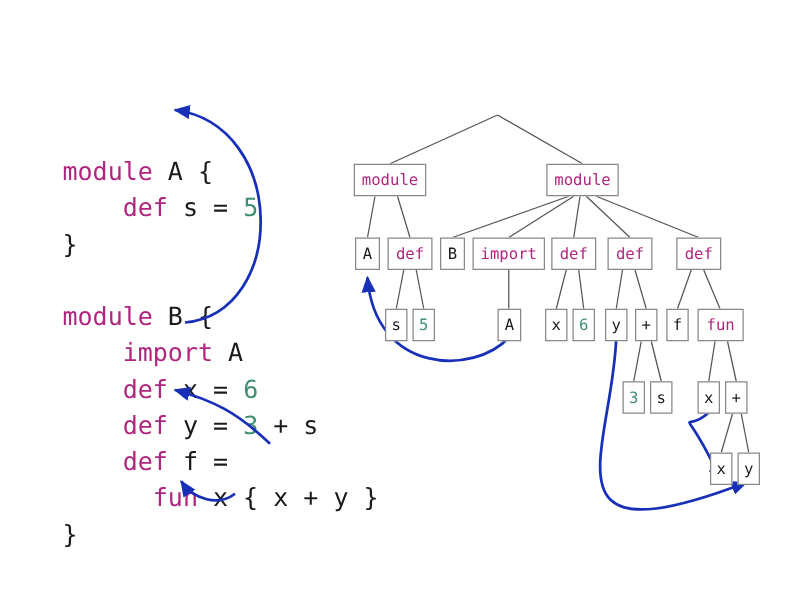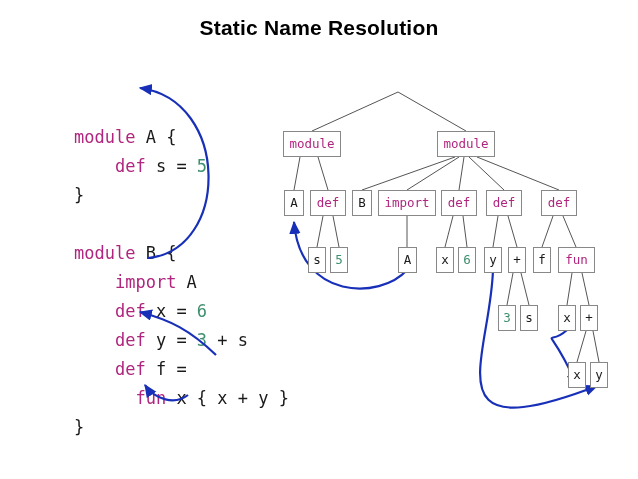--- a/index.html
+++ b/index.html
@@ -20,25 +20,24 @@
     font-size:21px;
     color:#000000;
     letter-spacing:0.2px;
   }
 
   
   .code {
     position:absolute;
     left:50px; top:123px;
     font-family:"DejaVu Sans Mono", monospace;
-    font-size:17px;
+    font-size:20px;
     line-height:29px;
     color:#1a1a1a;
     white-space:pre;
-    margin-left:24px;
   }
   .code .line { height:29px; white-space:pre; }
   .kw  { color:#b0267f; }
   .num { color:#3f8f6f; }
   .pun { color:#1a1a1a; }
   .node {
     position:absolute;
     box-sizing:border-box;
     border:1px solid #888888;
     background:#ffffff;
@@ -58,21 +57,20 @@
   svg.edges { z-index:1; }
   svg.arrows { z-index:2; }
   .edge { stroke:#555555; stroke-width:1; fill:none; }
   .arrow { stroke:#1830b8; stroke-width:2.2; fill:none; }
 </style>
 </head>
 <body>
 
 <div id="slide">
 
-  <div class="title">Static Name Resolution</div>
 
   <div class="code" id="code-block"><div class="line"><span class="kw">module</span><span class="pun"> A {</span></div><div class="line"><span class="pun">    </span><span class="kw">def</span><span class="pun"> s = </span><span class="num">5</span></div><div class="line"><span class="pun">}</span></div><div class="line">&nbsp;</div><div class="line"><span class="kw">module</span><span class="pun"> B {</span></div><div class="line"><span class="pun">    </span><span class="kw">import</span><span class="pun"> A</span></div><div class="line"><span class="pun">    </span><span class="kw">def</span><span class="pun"> x = </span><span class="num">6</span></div><div class="line"><span class="pun">    </span><span class="kw">def</span><span class="pun"> y = </span><span class="num">3</span><span class="pun"> + s</span></div><div class="line"><span class="pun">    </span><span class="kw">def</span><span class="pun"> f =</span></div><div class="line"><span class="pun">      </span><span class="kw">fun</span><span class="pun"> x { x + y }</span></div><div class="line"><span class="pun">}</span></div></div>
 
   <svg class="edges" id="tree-edges" viewBox="0 0 638 479">
       <path d="M398,92 L312,131" class="edge"></path>
       <path d="M398,92 L466,131" class="edge"></path>
       <path d="M300,157 L294,190" class="edge"></path>
       <path d="M318,157 L328,190" class="edge"></path>
       <path d="M455,157 L362,190" class="edge"></path>
       <path d="M459,157 L407,190" class="edge"></path>

